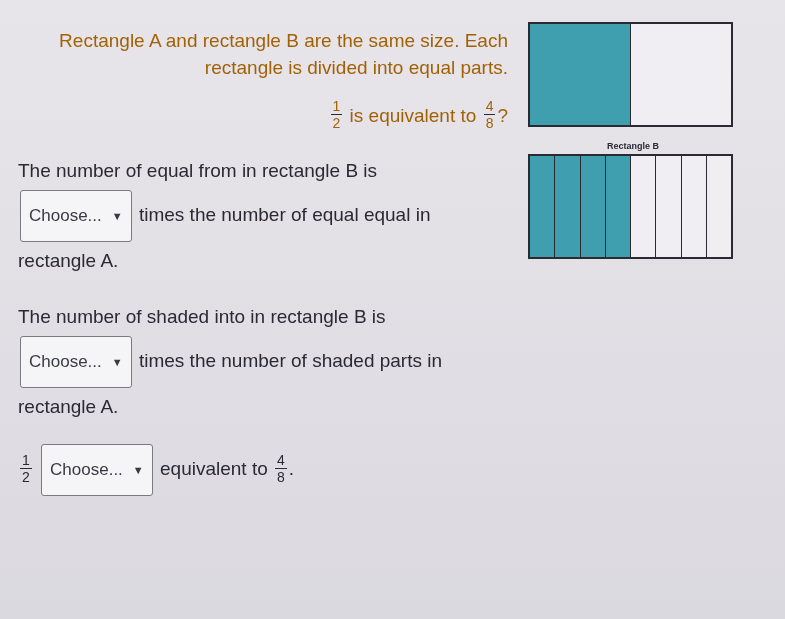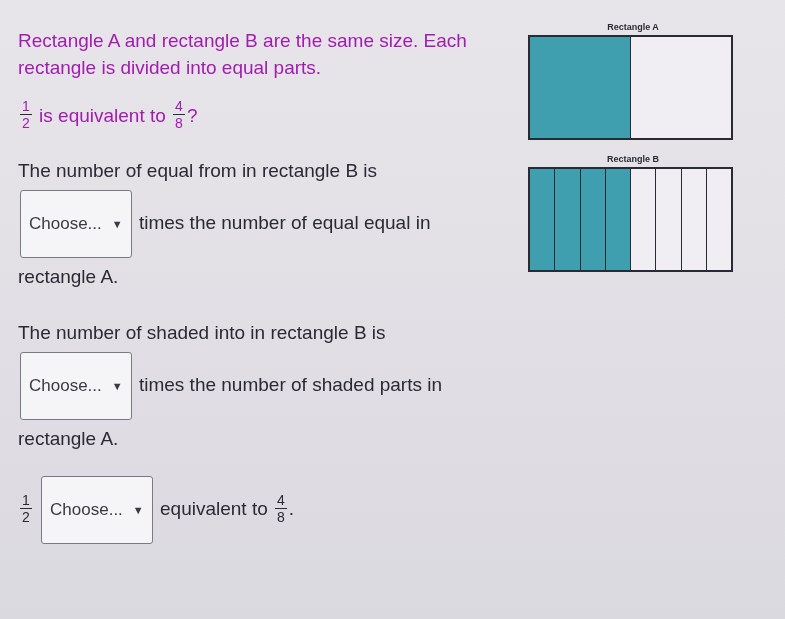--- a/index.html
+++ b/index.html
@@ -22,21 +22,22 @@
       max-width: 490px;
     }
     .right-col {
       width: 210px;
       margin-top: -6px;
     }
     .para {
       font-size: 19px;
       line-height: 1.4;
       margin-bottom: 20px;
-      color: #a21caf;
+      color: #a16207;
+      text-align: right;
     }
     .frac {
       display: inline-flex;
       flex-direction: column;
       align-items: center;
       vertical-align: middle;
       font-size: 14px;
       line-height: 1;
       margin: 0 2px;
       position: relative;
@@ -48,21 +49,21 @@
       font-size: 19px;
       line-height: 2.0;
       margin-bottom: 18px;
       color: #2a2a35;
     }
     .dropdown {
       display: inline-flex;
       align-items: center;
       border: 1.5px solid #7a7a85;
       background: #f5f4f6;
-      padding: 16px 8px;
+      padding: 8px 8px;
       font-size: 17px;
       color: #3a3a45;
       cursor: pointer;
       border-radius: 3px;
       margin: 0 2px;
       vertical-align: middle;
     }
     .dropdown .chev {
       margin-left: 10px;
       font-size: 11px;
@@ -147,21 +148,20 @@
       <span> equivalent to </span>
       <span class="frac">
         <span class="num">4</span>
         <span class="den">8</span>
       </span><span>.</span>
     </div>
   </div>
 
   <div class="right-col">
     <div class="diagram">
-      <div class="diagram-label">Rectangle A</div>
       <div class="rect rectA">
         <div class="part shaded"></div>
         <div class="part unshaded"></div>
       </div>
     </div>
     <div class="diagram">
       <div class="diagram-label">Rectangle B</div>
       <div class="rect rectB">
         <div class="part shaded"></div>
         <div class="part shaded"></div>

